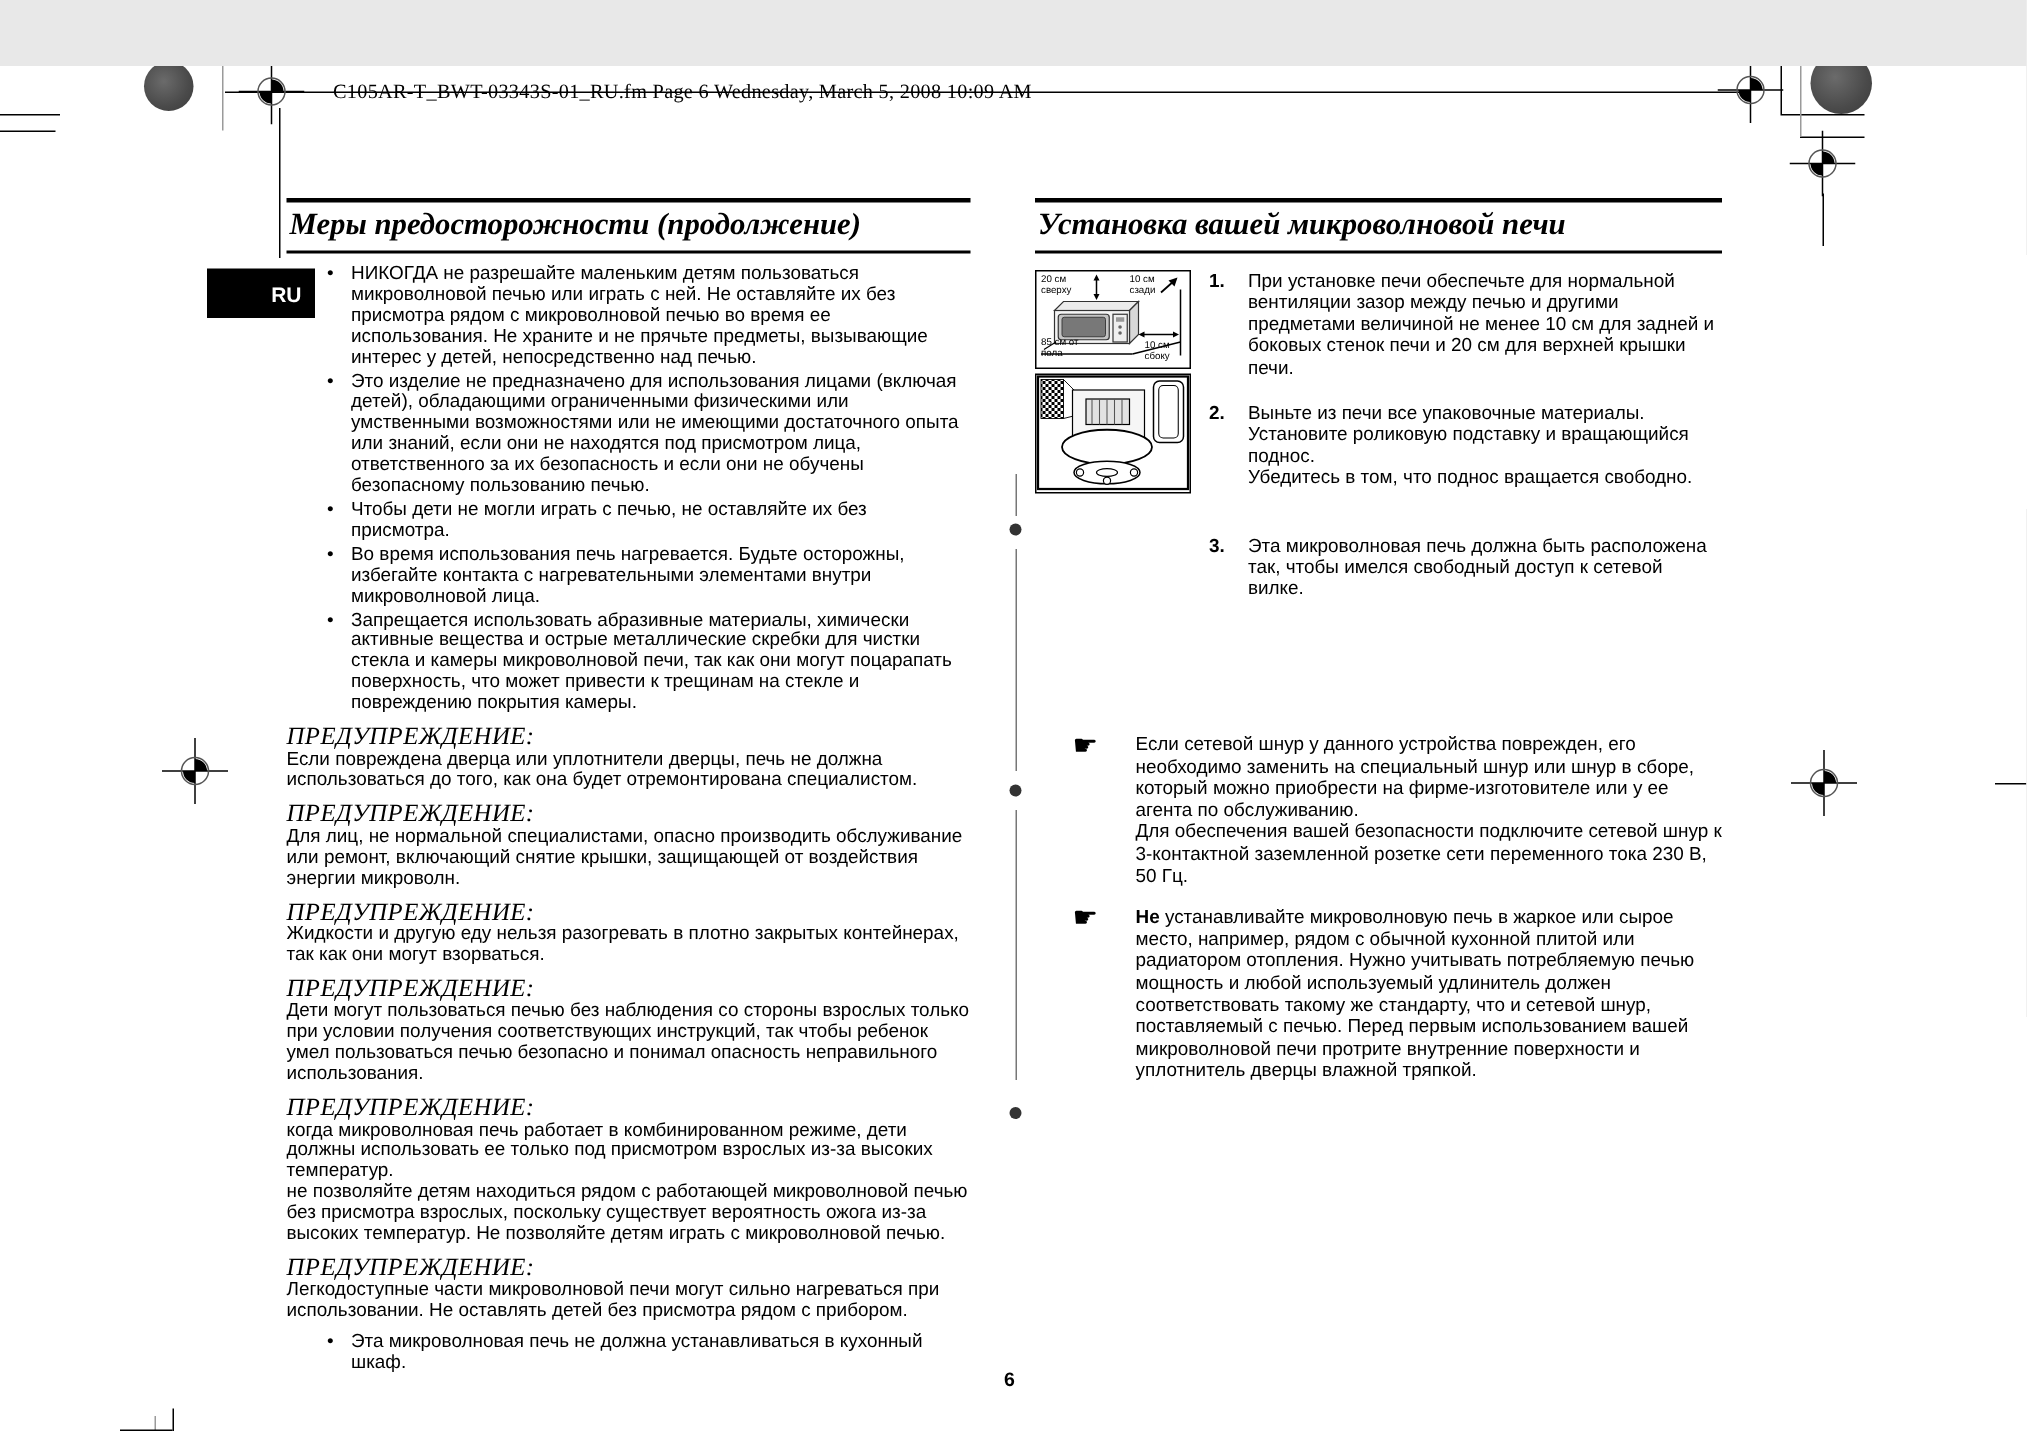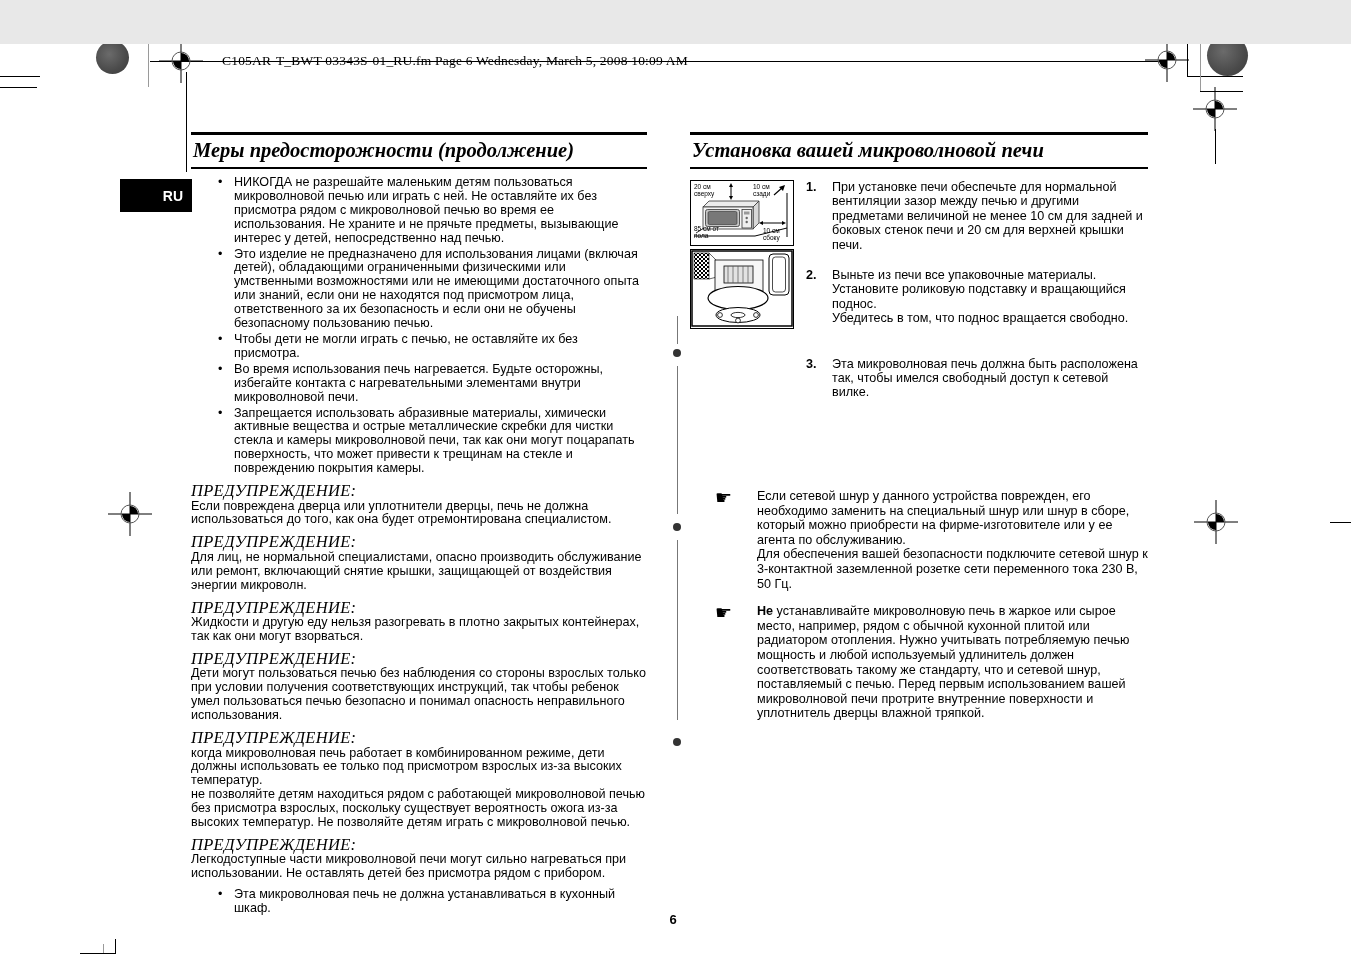--- a/index.html
+++ b/index.html
@@ -9,21 +9,21 @@
   .mark{position:absolute;z-index:3;}
   .halftone{position:absolute;border-radius:50%;z-index:3;
             background:radial-gradient(circle at 40% 40%, #6b6b6b 0%, #4a4a4a 60%, #3a3a3a 100%);}
   .hline{position:absolute;background:#000;height:1px;z-index:2;}
   .vline{position:absolute;background:#000;width:1px;z-index:2;}
   .gline{background:#9a9a9a;}
   
   .hdr{position:absolute;left:222px;top:9px;font-family:"Liberation Serif",serif;
        font-size:13.5px;letter-spacing:.2px;white-space:nowrap;z-index:4;}
   
-  .rutab{position:absolute;left:120px;top:135px;width:72px;height:33px;background:#000;
+  .rutab{position:absolute;left:138px;top:135px;width:72px;height:33px;background:#000;
          color:#fff;font-weight:bold;font-size:14px;display:flex;align-items:center;
          justify-content:flex-end;padding-right:9px;box-sizing:border-box;z-index:4;}
   
   .col{position:absolute;top:88px;}
   .col-left{left:191px;width:456px;}
   .col-right{left:690px;width:458px;}
   .titleblock{border-top:3px solid #000;border-bottom:2px solid #000;padding:3px 2px 5px;}
   .coltitle{font-family:"Liberation Serif",serif;font-style:italic;font-weight:bold;
             font-size:20.5px;line-height:24px;white-space:nowrap;}
   .body-txt{font-size:12.6px;line-height:13.9px;}
@@ -171,21 +171,21 @@
       <li>
           <span class="dot">•</span>
           <span class="btxt">Это изделие не предназначено для использования лицами (включая детей), обладающими ограниченными физическими или умственными возможностями или не имеющими достаточного опыта или знаний, если они не находятся под присмотром лица, ответственного за их безопасность и если они не обучены безопасному пользованию печью.</span>
         </li>
       <li>
           <span class="dot">•</span>
           <span class="btxt">Чтобы дети не могли играть с печью, не оставляйте их без присмотра.</span>
         </li>
       <li>
           <span class="dot">•</span>
-          <span class="btxt">Во время использования печь нагревается. Будьте осторожны, избегайте контакта с нагревательными элементами внутри микроволновой печи.</span>
+          <span class="btxt">Во время использования печь нагревается. Будьте осторожны, избегайте контакта с нагревательными элементами внутри микроволновой лица.</span>
         </li>
       <li>
           <span class="dot">•</span>
           <span class="btxt">Запрещается использовать абразивные материалы, химически активные вещества и острые металлические скребки для чистки стекла и камеры микроволновой печи, так как они могут поцарапать поверхность, что может привести к трещинам на стекле и повреждению покрытия камеры.</span>
         </li>
     </ul>
 
     <div class="warn">
       <div class="warnhead">ПРЕДУПРЕЖДЕНИЕ:</div>
       <div class="body-txt ws">Если повреждена дверца или уплотнители дверцы, печь не должна использоваться до того, как она будет отремонтирована специалистом.</div>

